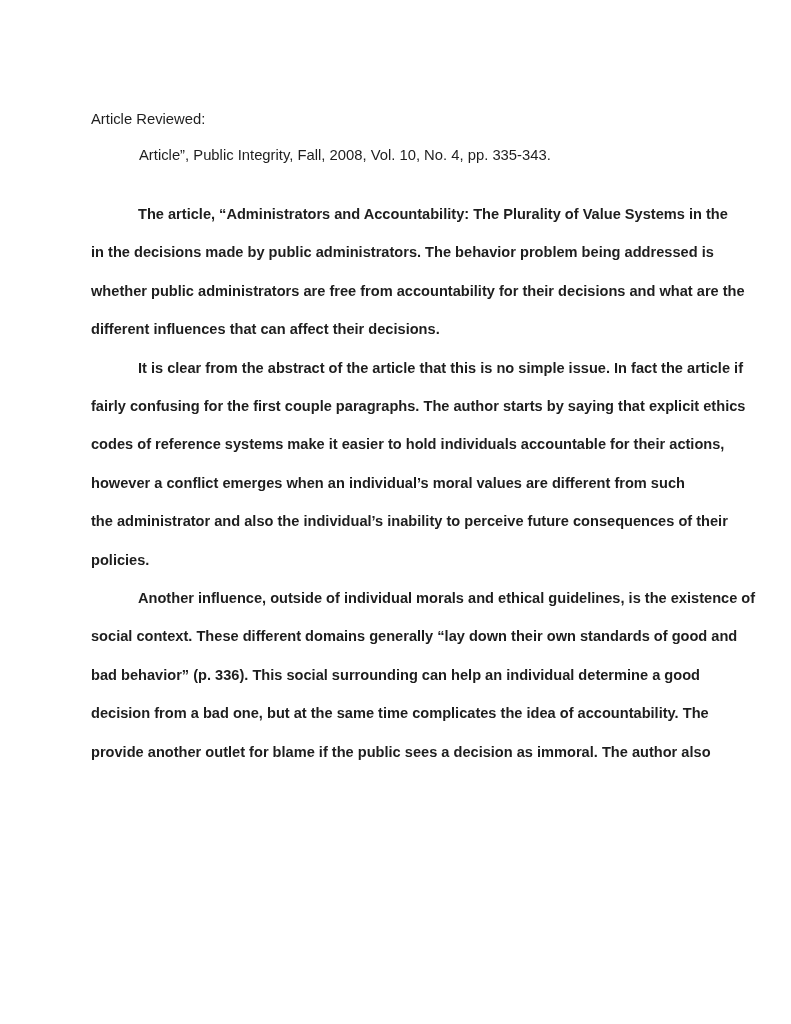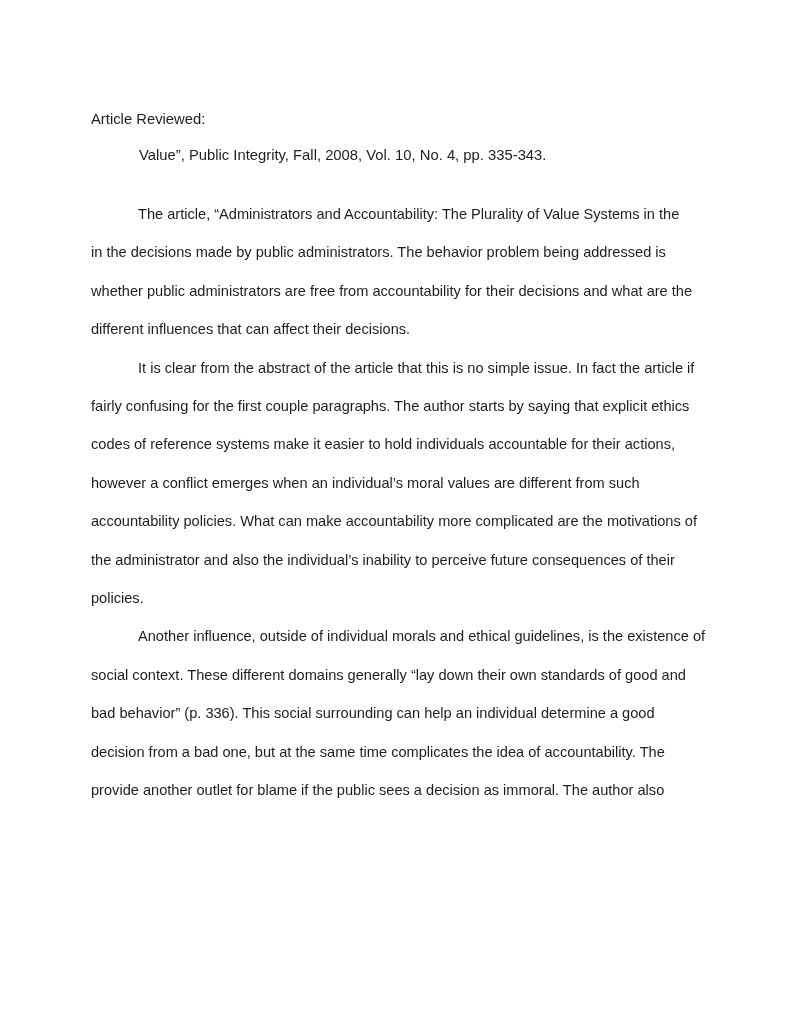--- a/index.html
+++ b/index.html
@@ -40,52 +40,52 @@
   }
   .italic {
   }
   .bodytext {
     margin-top: 29px;
     font-size: 14.6px;
   }
   .line {
     line-height: 38.4px;
     white-space: nowrap;
+    font-weight: bold;
   }
   .line.indent {
     text-indent: 47px;
   }
 </style>
 </head>
 <body>
 
 <div class="page">
   <div class="content">
 
     <div class="label-line">Article Reviewed:</div>
 
     <div class="citation">
-      <div class="cit-line cit-indent"><span>Value”, </span><span class="italic">Public Inte</span><span>grity, Fall, 2008, Vol. 10, No. 4, pp. 335-343.</span></div>
+      <div class="cit-line cit-indent"><span>Article”, </span><span class="italic">Public Inte</span><span>grity, Fall, 2008, Vol. 10, No. 4, pp. 335-343.</span></div>
     </div>
 
     <div class="bodytext">
 
       <div class="para">
         <div class="line indent">The article, “Administrators and Accountability: The Plurality of Value Systems in the</div>
         <div class="line">in the decisions made by public administrators. The behavior problem being addressed is</div>
         <div class="line">whether public administrators are free from accountability for their decisions and what are the</div>
         <div class="line">different influences that can affect their decisions.</div>
       </div>
 
       <div class="para">
         <div class="line indent">It is clear from the abstract of the article that this is no simple issue. In fact the article if</div>
         <div class="line">fairly confusing for the first couple paragraphs. The author starts by saying that explicit ethics</div>
         <div class="line">codes of reference systems make it easier to hold individuals accountable for their actions,</div>
         <div class="line">however a conflict emerges when an individual’s moral values are different from such</div>
-        <div class="line">accountability policies. What can make accountability more complicated are the motivations of</div>
         <div class="line">the administrator and also the individual’s inability to perceive future consequences of their</div>
         <div class="line">policies.</div>
       </div>
 
       <div class="para">
         <div class="line indent">Another influence, outside of individual morals and ethical guidelines, is the existence of</div>
         <div class="line">social context. These different domains generally “lay down their own standards of good and</div>
         <div class="line">bad behavior” (p. 336). This social surrounding can help an individual determine a good</div>
         <div class="line">decision from a bad one, but at the same time complicates the idea of accountability. The</div>
         <div class="line">provide another outlet for blame if the public sees a decision as immoral. The author also</div>

